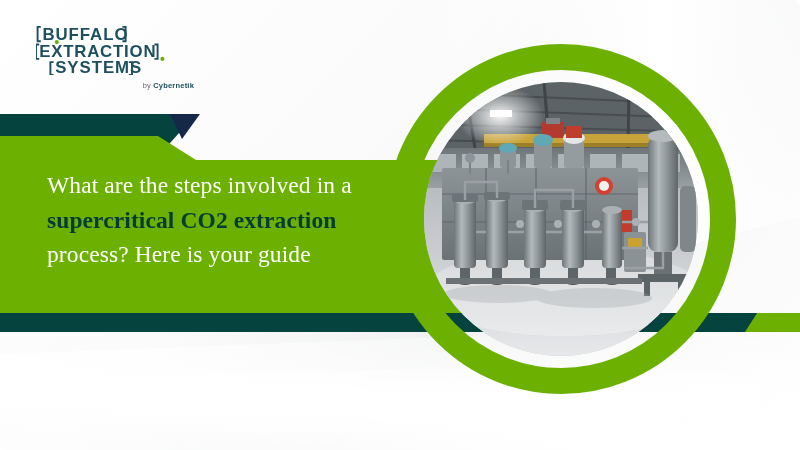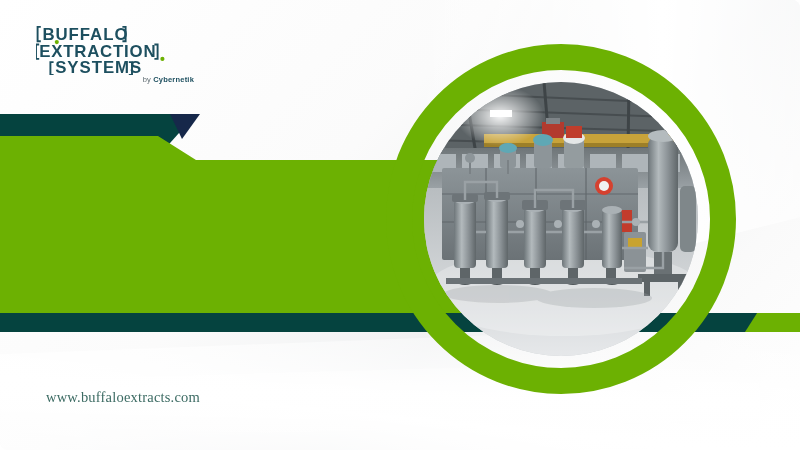--- a/index.html
+++ b/index.html
@@ -28,21 +28,21 @@
   .sheen-c{
     bottom:20px;left:0px;width:760px;height:60px;
     background:linear-gradient(3deg,rgba(255,255,255,0) 0%,rgba(255,255,255,.95) 55%,rgba(236,238,239,0) 100%);
     transform:rotate(-1.6deg);
   }
 
   
   .logo{position:absolute;left:36px;top:22px;width:160px;}
   .logo svg{display:block;}
   .logo-by{
-    margin-top:0;text-align:right;padding-right:2px;
+    margin-top:6px;text-align:right;padding-right:2px;
     font-size:7.5px;letter-spacing:.2px;color:#5d6a70;font-weight:400;
   }
   .logo-by b{color:#1d4f5f;font-weight:700;}
 
   
   .band-top{
     position:absolute;left:0;top:114px;width:196px;height:46px;
     background:#05433f;
     clip-path:polygon(0 0, 100% 0, 79% 100%, 0 100%);
   }
@@ -133,22 +133,22 @@
       <span>by </span><b>Cybernetik</b>
     </div>
   </div>
 
   <div class="band-top"></div>
   <div class="band-top-accent"></div>
   <div class="green-panel"></div>
   <div class="band-bottom"></div>
   <div class="wedge-r"></div>
 
-
-  <div class="url">www.buffaloextracts.com</div>
+  <div class="headline"><span>What are the steps involved in a </span><span class="em">supercritical CO2 extraction</span><span> process? Here is your guide</span></div>
+
 
   <div class="ring-wrap">
     <div class="ring"></div>
     <div class="photo">
       <svg viewBox="0 0 274 274" preserveAspectRatio="xMidYMid slice">
         <defs>
           <linearGradient id="floor" x1="0" y1="0" x2="0" y2="1">
             <stop offset="0%" stop-color="#b8bdc0"></stop>
             <stop offset="100%" stop-color="#e6e8ea"></stop>
           </linearGradient>

